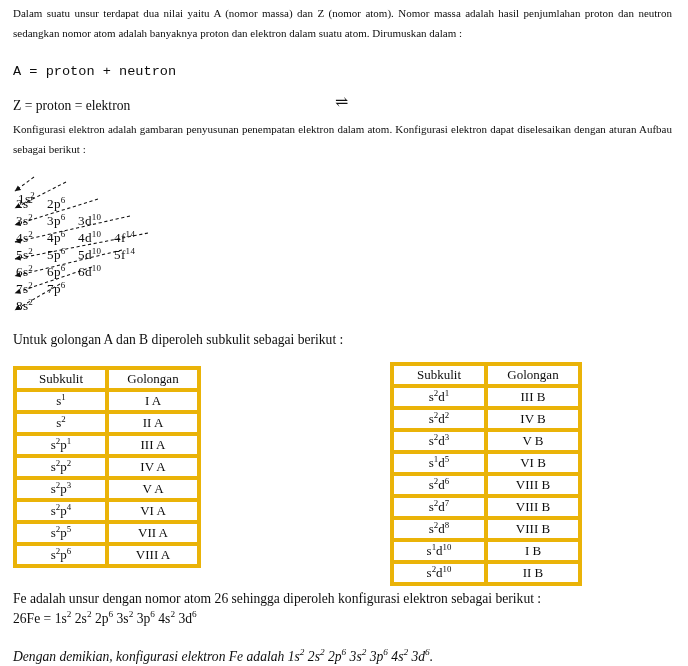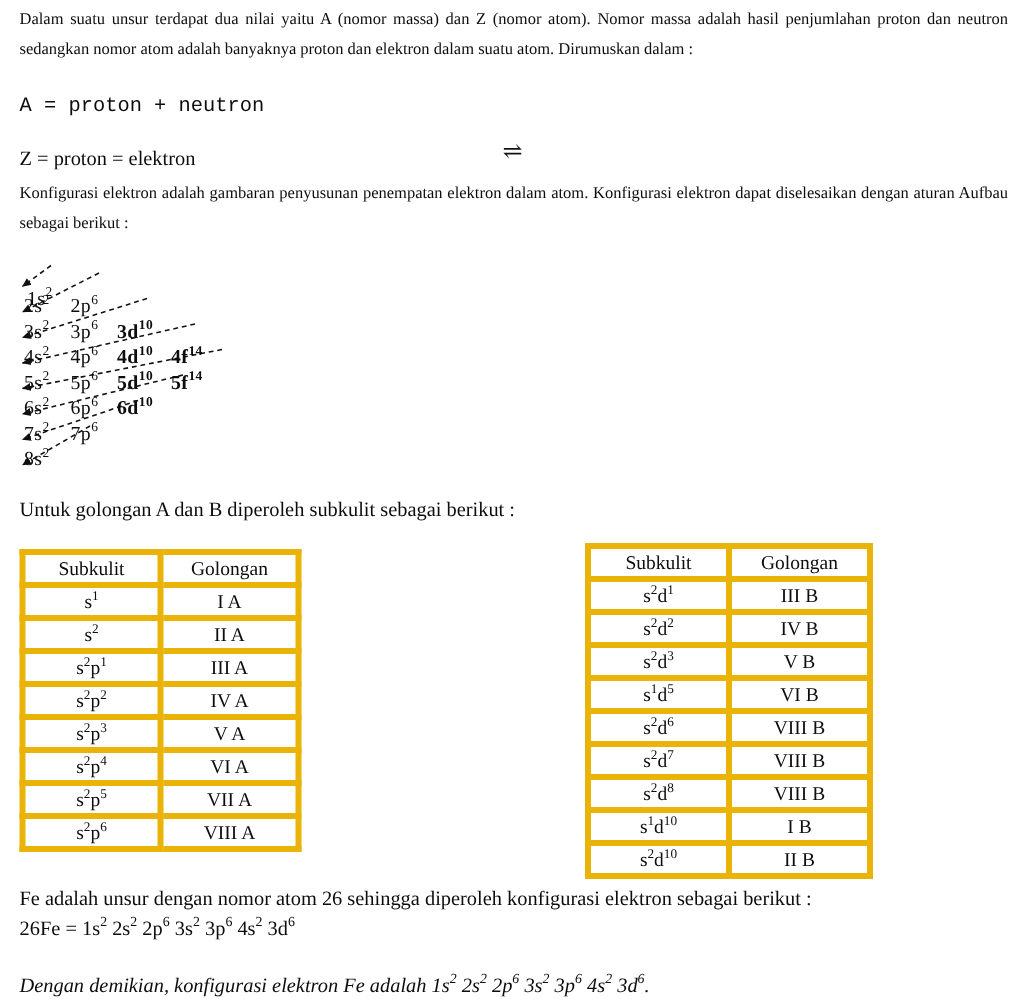--- a/index.html
+++ b/index.html
@@ -80,21 +80,21 @@
     white-space: nowrap;
     font-size: 13.2px;
     line-height: 13px;
     letter-spacing: 0.3px;
   }
   .auf-cell {
     display: inline-block;
     width: 31px;
     text-align: left;
   }
-  .auf-cell.w4 { width: 36px; font-weight: bold; }
+  .auf-cell.w4 { width: 36px; }
 
   
   .tbl {
     position: absolute;
     border-collapse: collapse;
     font-size: 13px;
   }
   .tbl td, .tbl th {
     border: 4px solid #eab308;
     text-align: center;

